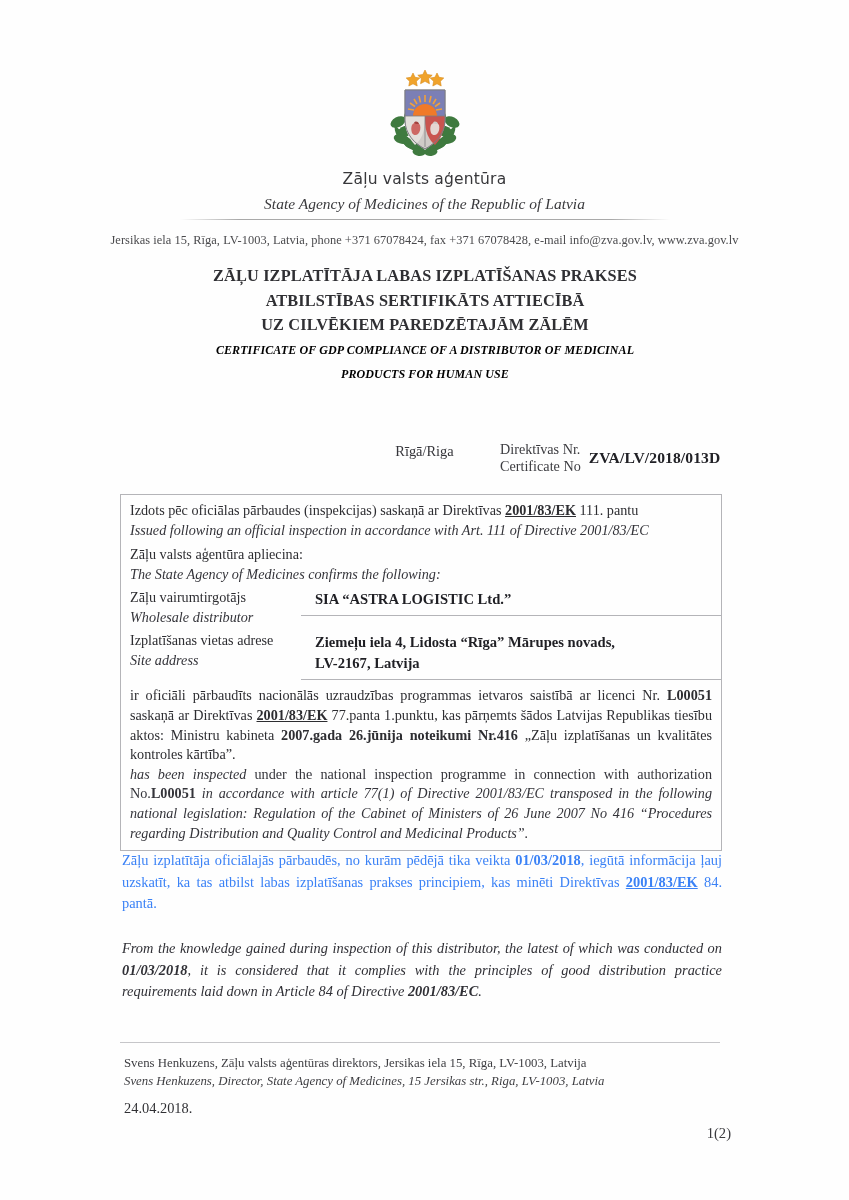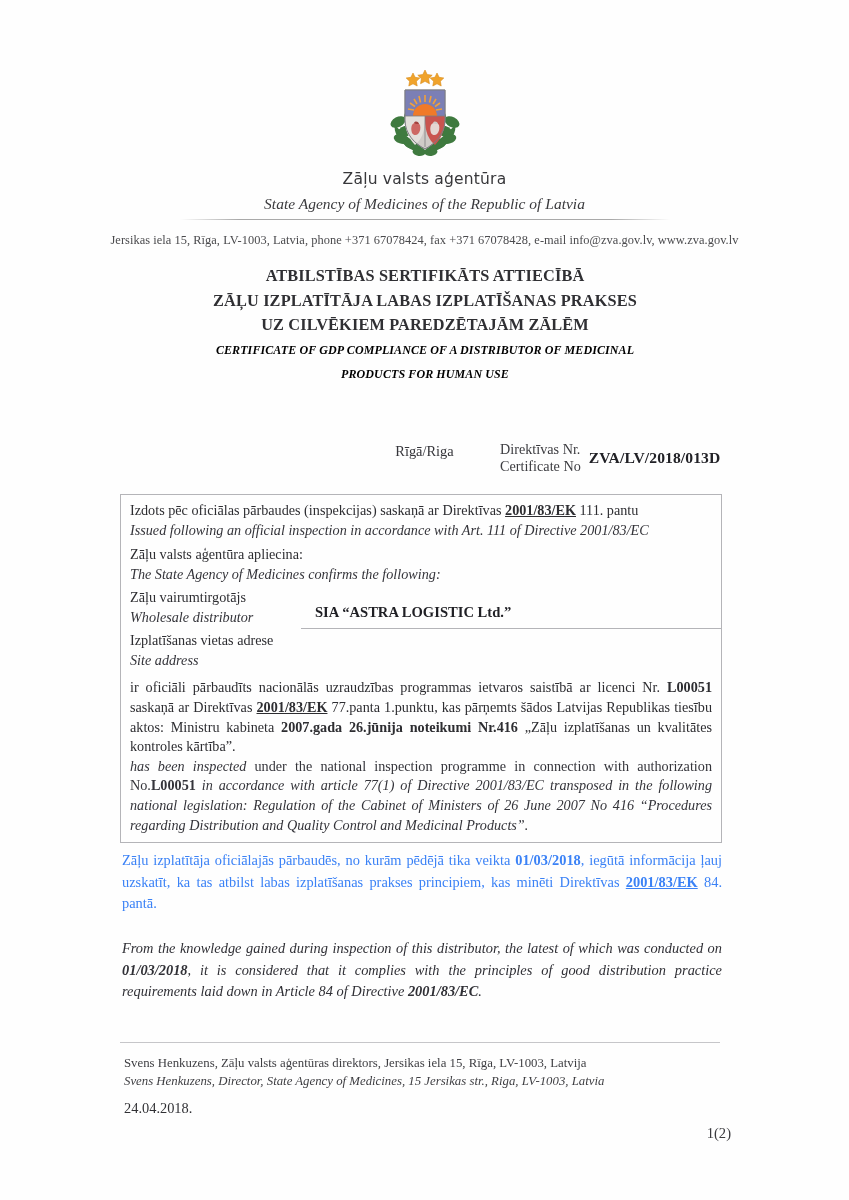--- a/index.html
+++ b/index.html
@@ -140,21 +140,21 @@
   .lv { font-size: 14.2px; line-height: 19.5px; color: #2d2d31; }
   .en { font-size: 14.2px; line-height: 19.5px; font-style: italic; color: #34343a; }
 
   .sect-a { padding: 6px 9px 2px 9px; }
   .sect-a .lv, .sect-a .en { line-height: 19.6px; }
   .gap-s { height: 5px; }
 
   
   .row {
     display: flex;
-    align-items: flex-end;
+    align-items: flex-start;
   }
   .row-label {
     width: 180px;
     flex: none;
     padding: 2px 0 2px 9px;
     box-sizing: border-box;
   }
   .row-value {
     flex: 1;
     padding: 3px 6px 5px 14px;
@@ -297,22 +297,22 @@
 
   <div class="org-block">
     <div class="org-lv">Zāļu valsts aģentūra</div>
     <div class="org-en">State Agency of Medicines of the Republic of Latvia</div>
   </div>
   <div class="hrule"></div>
   <div class="contact">Jersikas iela 15, Rīga, LV-1003, Latvia, phone +371 67078424, fax +371 67078428, e-mail info@zva.gov.lv, www.zva.gov.lv</div>
 
   <div class="titles">
     <div class="title-lv">
+      <div>ZĀĻU IZPLATĪTĀJA LABAS IZPLATĪŠANAS PRAKSES</div>
       <div>ATBILSTĪBAS SERTIFIKĀTS ATTIECĪBĀ</div>
-      <div>ZĀĻU IZPLATĪTĀJA LABAS IZPLATĪŠANAS PRAKSES</div>
       <div>UZ CILVĒKIEM PAREDZĒTAJĀM ZĀLĒM</div>
     </div>
     <div class="title-en">
       <div>CERTIFICATE OF GDP COMPLIANCE OF A DISTRIBUTOR OF MEDICINAL</div>
       <div>PRODUCTS FOR HUMAN USE</div>
     </div>
   </div>
 
   <div class="place">Rīgā/Riga</div>
 
@@ -340,20 +340,24 @@
         <div class="en">Wholesale distributor</div>
       </div>
       <div class="row-value botline">SIA “ASTRA LOGISTIC Ltd.”</div>
     </div>
 
     <div class="row">
       <div class="row-label">
         <div class="lv">Izplatīšanas vietas adrese</div>
         <div class="en">Site address</div>
       </div>
+      <div class="row-value botline">
+        <div>Ziemeļu iela 4, Lidosta “Rīga” Mārupes novads,</div>
+        <div>LV-2167, Latvija</div>
+      </div>
     </div>
 
     <div class="para">
       <div class="lv"><span>ir oficiāli pārbaudīts nacionālās uzraudzības programmas ietvaros  saistībā ar  licenci Nr. </span><span class="b">L00051</span><span> saskaņā ar Direktīvas </span><span class="u">2001/83/EK</span><span> 77.panta 1.punktu, kas pārņemts šādos Latvijas Republikas tiesību aktos: Ministru kabineta </span><span class="b">2007.gada 26.jūnija noteikumi Nr.416</span><span> „Zāļu izplatīšanas un kvalitātes kontroles kārtība”.</span></div>
       <div class="en"><span class="ital">has been inspected</span><span class="noital"> under the national inspection programme in connection with authorization No.</span><span class="b noital">L00051</span><span> in accordance with article 77(1) of Directive 2001/83/EC transposed in the following national legislation: Regulation of the Cabinet of Ministers of 26 June 2007 No 416 “Procedures regarding Distribution and Quality Control and Medicinal Products”.</span></div>
     </div>
   </div>
 
   <div class="body-para" id="p-lv"><span>Zāļu izplatītāja oficiālajās pārbaudēs, no kurām pēdējā tika veikta </span><span class="b">01/03/2018</span><span>, iegūtā informācija ļauj uzskatīt, ka tas atbilst labas izplatīšanas prakses principiem, kas minēti Direktīvas </span><span class="u">2001/83/EK</span><span> 84. pantā.</span></div>
 

